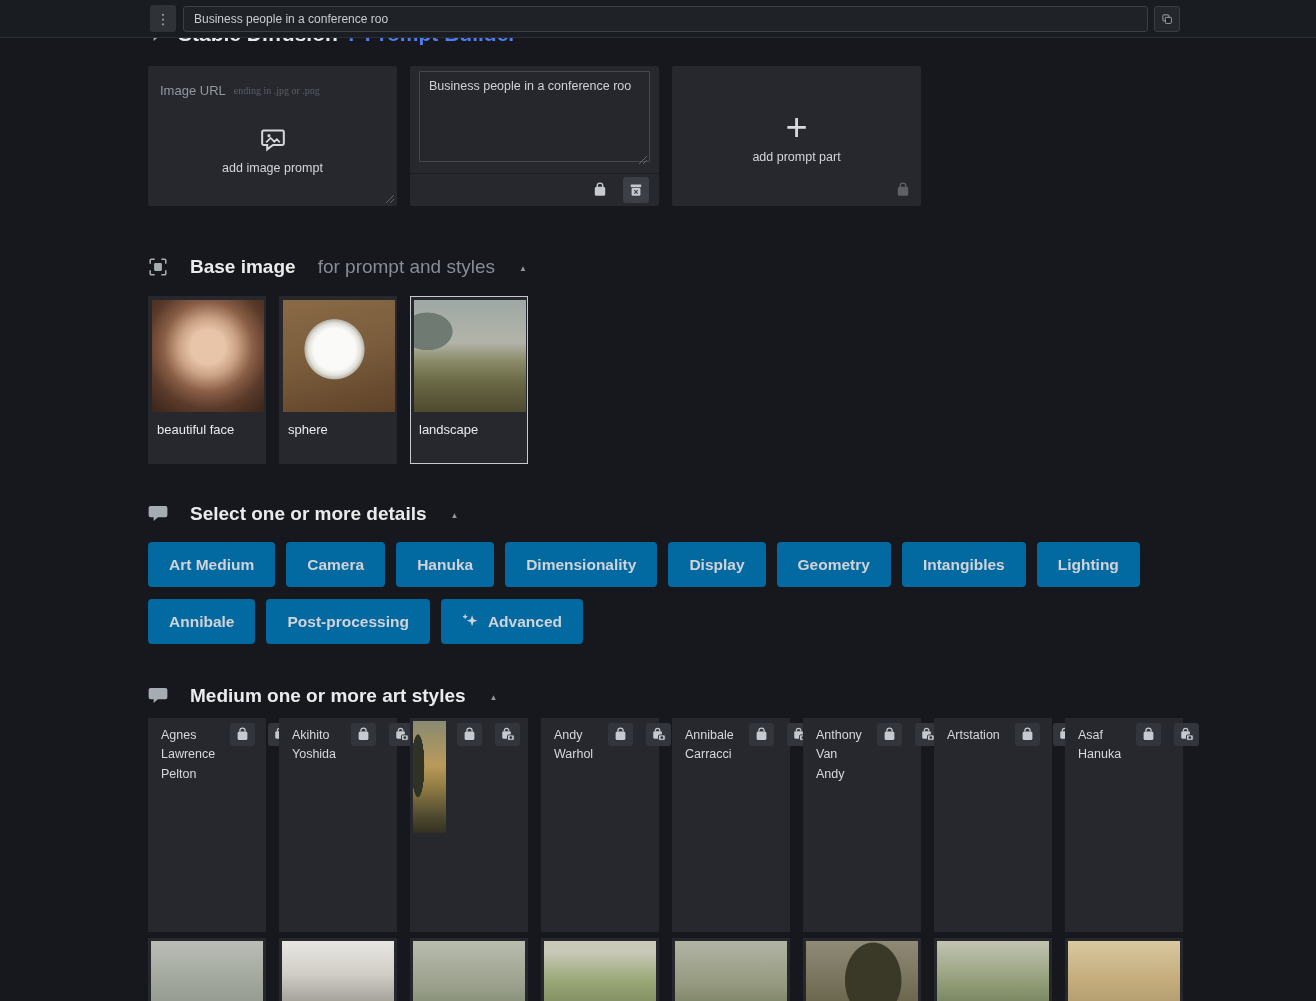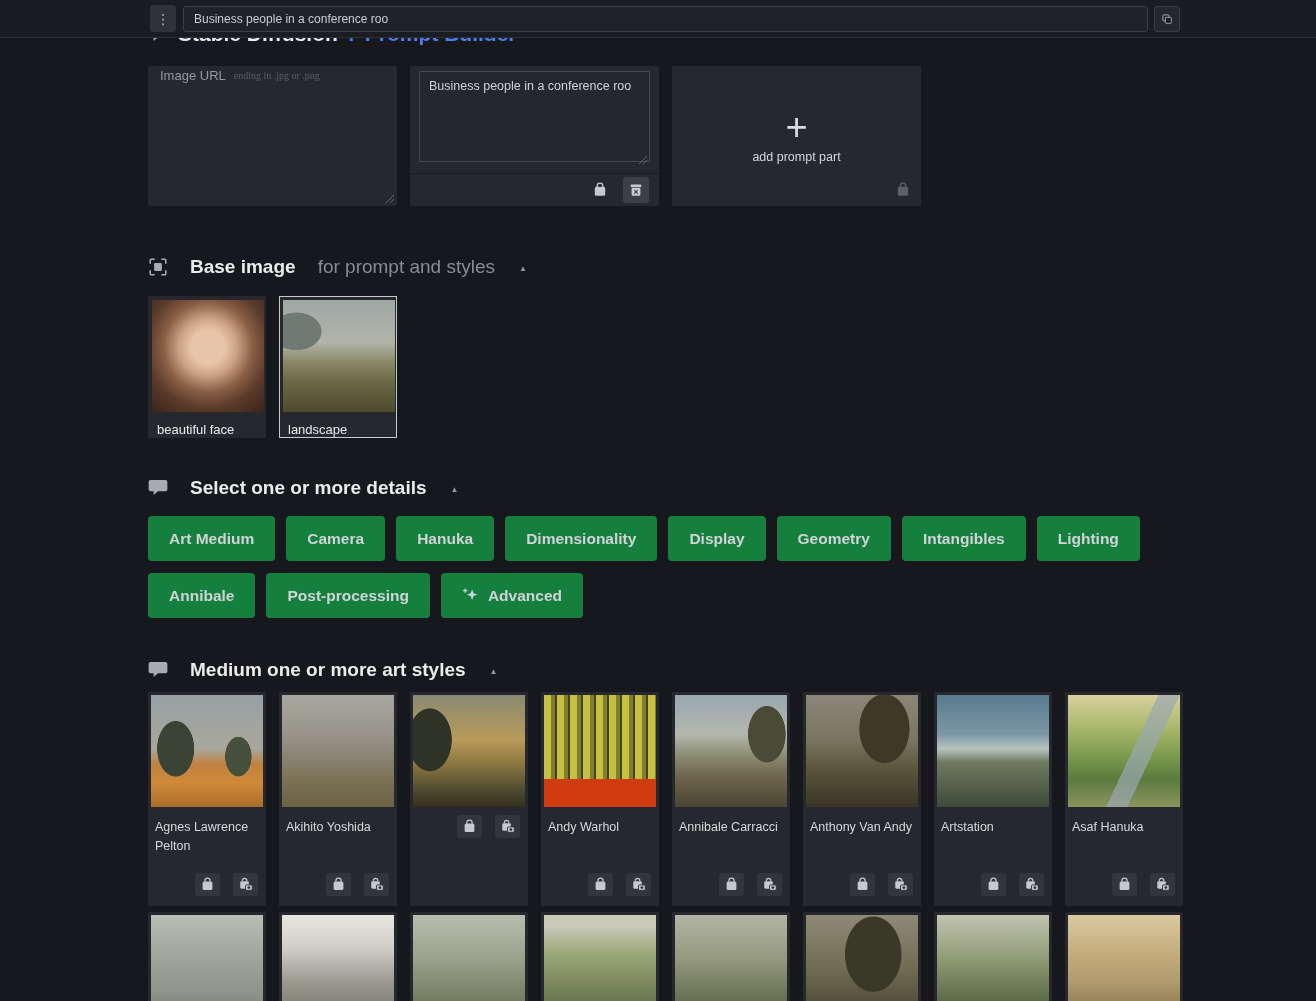--- a/index.html
+++ b/index.html
@@ -35,21 +35,21 @@
   .page { width:1037px; margin-left:148px; }
   h1.title {
     margin:0; padding-top:22px; display:flex; align-items:center; gap:10px;
     font-size:21px; font-weight:bold; color:#e9eaec;
   }
   h1 .bub { color:#a7abb2; display:flex; }
   h1 .accent { color:var(--accent); }
   
   .prompt-row { display:flex; gap:13px; margin-top:20px; }
   .pcard { width:249px; height:140px; background:var(--card); border-radius:2px; position:relative; }
-  .url-row { display:flex; align-items:center; gap:6px; padding:2px 10px 0 12px; font-size:13px; }
+  .url-row { display:flex; align-items:center; gap:6px; padding:17px 10px 0 12px; font-size:13px; }
   .url-label { color:#93979e; flex:none; }
   .url-row input {
     flex:1; background:transparent; border:none; outline:none;
     color:#c9ccd1; font-size:10px; font-family:Liberation Serif, serif;
   }
   .url-row input::placeholder { color:#5a5e66; }
   .add-area {
     position:absolute; left:8px; right:8px; top:40px; bottom:10px;
     background:transparent; border:none; cursor:pointer; color:#d3d6da;
     display:flex; flex-direction:column; align-items:center; justify-content:center; gap:9px;
@@ -88,32 +88,32 @@
   .sh-styles { margin-top:41px; }
   .sh-icon { color:#a7abb2; display:flex; }
   .sh-title { font-size:19px; font-weight:bold; color:#eaebed; }
   .sh-sub { font-size:19px; color:#878c95; }
   .collapse-btn { background:none; border:none; color:#9096a0; font-size:8px; padding:3px 2px 0; cursor:pointer; }
   
   .thumb-row { display:flex; gap:13px; margin-top:18px; }
   .base-card { width:118px; background:var(--card); border:1px solid transparent; cursor:pointer; }
   .base-card.selected { border-color:#c6c9ce; }
   .thumb { width:112px; height:112px; margin:3px; }
-  .b-label { padding:7px 8px 0; font-size:13px; color:#e9eaec; }
+  .b-label { padding:7px 8px 26px; font-size:13px; color:#e9eaec; }
   
   .btn-wrap { display:flex; flex-wrap:wrap; gap:12px 11px; margin-top:17px; width:1037px; }
   .detail-btn {
-    height:45px; padding:0 21px; background:#15803d; border:none; border-radius:4px;
+    height:45px; padding:0 21px; background:#0369a1; border:none; border-radius:4px;
     color:#d0d3d8; font-size:15.5px; font-weight:600; cursor:pointer;
     font-family:"Liberation Sans", sans-serif; display:flex; align-items:center; gap:9px;
   }
   .detail-btn .spark { display:flex; color:#d0d3d8; }
   
   .style-grid { display:grid; grid-template-columns:repeat(8,118px); gap:6px 13px; margin-top:11px; }
-  .style-card { background:var(--card); display:flex; flex-direction:column; cursor:pointer; height:214px; }
+  .style-card { background:var(--card); display:flex; flex-direction:row; cursor:pointer; height:214px; }
   .s-name { padding:8px 7px 2px; font-size:12.5px; color:#d6d8db; line-height:1.55; flex:1; }
   .s-footer { display:flex; justify-content:flex-end; gap:13px; padding:5px 8px 10px; }
   .s-footer .icon-btn { width:25px; height:23px; background:#32353b; }
   svg { display:block; }
 </style>
 </head>
 <body>
 
 <div class="topbar">
   <button class="kebab-btn">⋮</button>
@@ -139,20 +139,30 @@
     <span class="accent">Prompt Builder</span>
   </h1>
 
   <div class="prompt-row">
 
     <div class="pcard">
       <div class="url-row">
         <span class="url-label">Image URL</span>
         <input type="text" placeholder="ending in .jpg or .png" style="">
       </div>
+      <button class="add-area">
+        <span>
+          <svg width="26" height="24" viewBox="0 0 18 16">
+            <path d="M2.5 1.5h13a1 1 0 0 1 1 1v8a1 1 0 0 1-1 1H9l-4 3v-3H2.5a1 1 0 0 1-1-1v-8a1 1 0 0 1 1-1z" fill="none" stroke="currentColor" stroke-width="1.4"></path>
+            <circle cx="6.2" cy="5" r="1.1" fill="currentColor"></circle>
+            <path d="M4.3 9.6l3-3 2.6 2.6 1.8-1.8 2 2.2" fill="none" stroke="currentColor" stroke-width="1.2"></path>
+          </svg>
+        </span>
+        <span class="a-label">add image prompt</span>
+      </button>
       <div class="grip"></div>
     </div>
 
     <div class="pcard tcard">
       <textarea style="">Business people in a conference roo</textarea>
       <div class="grip t-grip"></div>
       <div class="t-footer">
         <button class="icon-btn">
           <svg width="16" height="16" viewBox="0 0 16 16">
             <path d="M5.2 5V4a2.8 2.8 0 0 1 5.6 0v1" fill="none" stroke="currentColor" stroke-width="1.3"></path>
@@ -191,20 +201,24 @@
     <span class="sh-title">Base image</span>
     <span class="sh-sub">for prompt and styles</span>
     <button class="collapse-btn">▲</button>
   </div>
   <div class="thumb-row">
   <div class="base-card">
     <div class="thumb" style="background: radial-gradient(circle at 50% 42%, rgb(232, 196, 168) 0px, rgb(232, 196, 168) 20%, rgb(202, 161, 132) 34%, rgb(138, 95, 70) 52%, rgb(90, 58, 42) 72%, rgb(58, 36, 26) 100%);"></div>
     <div class="b-label">beautiful face</div>
   </div>
 
+  <div class="base-card">
+    <div class="thumb" style="background: radial-gradient(circle at 46% 44%, rgb(250, 250, 248) 0px, rgb(250, 250, 248) 24%, rgb(226, 224, 218) 30%, rgb(184, 180, 170) 34%, rgba(0, 0, 0, 0) 35%), linear-gradient(165deg, rgb(138, 106, 70) 0%, rgb(122, 92, 60) 50%, rgb(94, 66, 40) 100%);"></div>
+    <div class="b-label">sphere</div>
+  </div>
 
   <div class="base-card selected">
     <div class="thumb" style="background: radial-gradient(40% 30% at 12% 28%, rgb(110, 122, 114) 0px, rgb(110, 122, 114) 55%, rgba(0, 0, 0, 0) 57%), linear-gradient(rgb(159, 168, 166) 0%, rgb(178, 180, 168) 38%, rgb(138, 138, 104) 55%, rgb(107, 106, 70) 72%, rgb(78, 74, 48) 100%);"></div>
     <div class="b-label">landscape</div>
   </div>
 </div>
 
   <div class="section-head sh-details">
     <span class="sh-icon">
       <svg width="20" height="20" viewBox="0 0 16 16">

